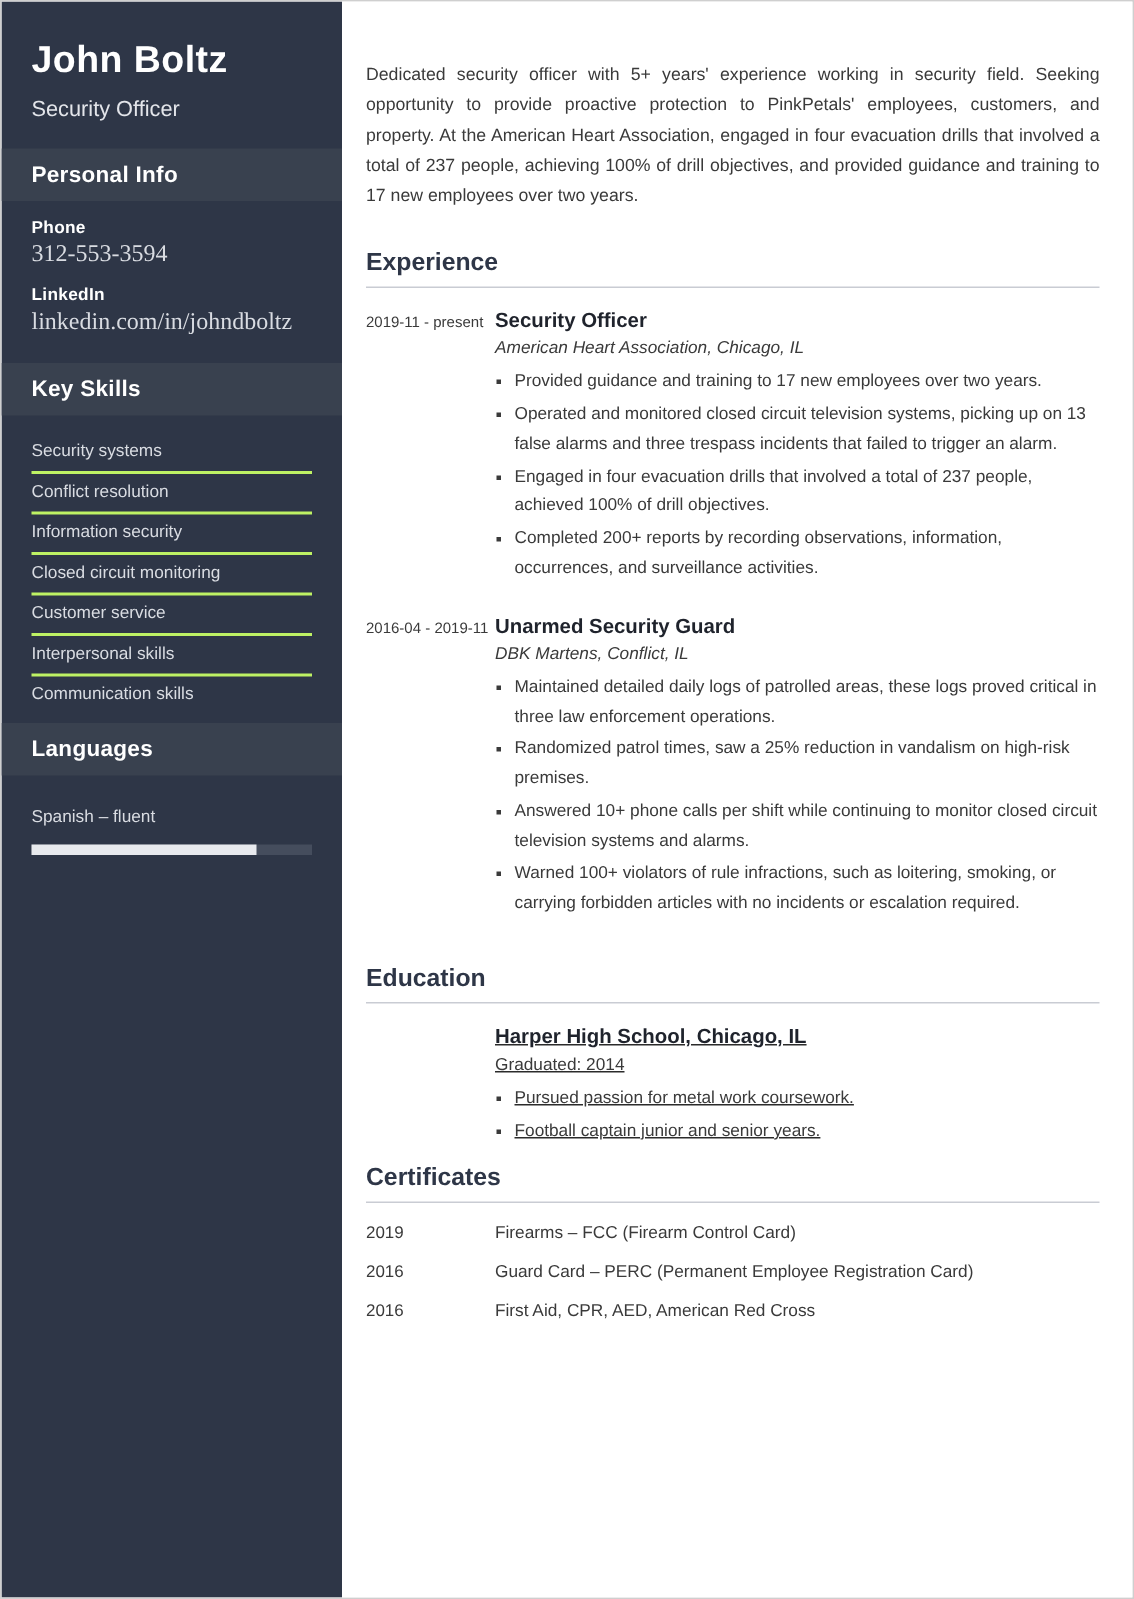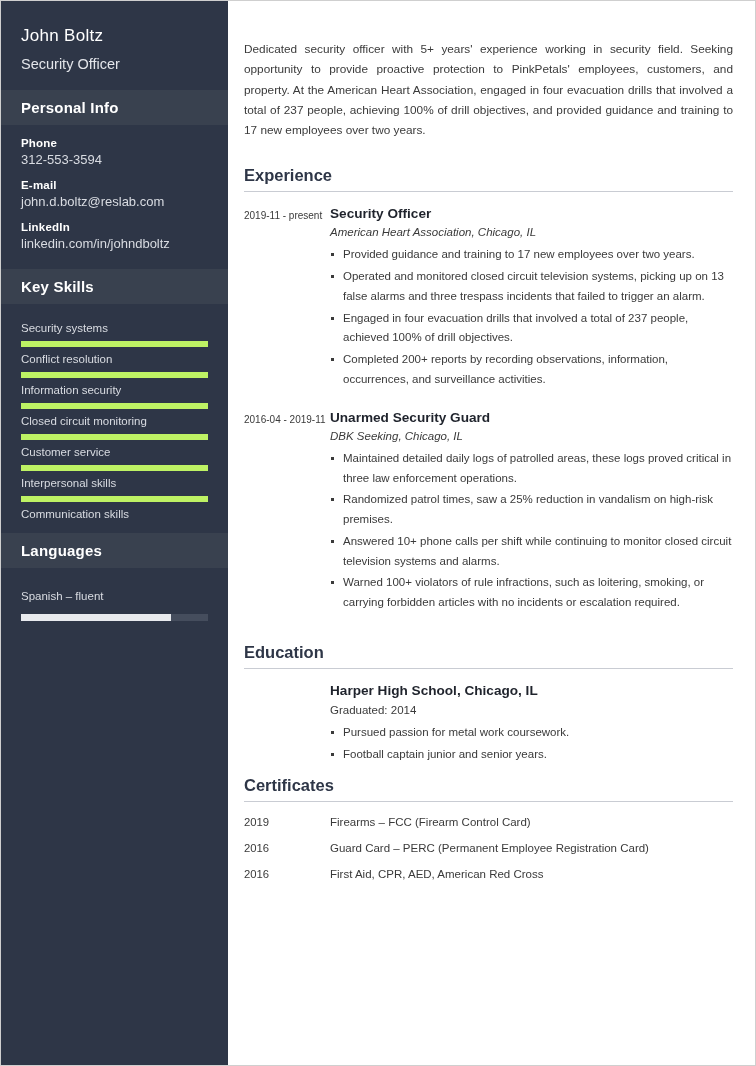--- a/index.html
+++ b/index.html
@@ -28,22 +28,22 @@
     background: #2e3647;
     color: #ffffff;
     flex: 0 0 227px;
     padding: 0;
     position: relative;
   }
   .sb-header {
     padding: 26px 20px 18px 20px;
   }
   .sb-name {
-    font-size: 17px;
-    font-weight: normal;
+    font-size: 25px;
+    font-weight: bold;
     letter-spacing: .3px;
     line-height: 1.1;
     margin: 0 0 10px 0;
     color: #ffffff;
   }
   .sb-role {
     font-size: 14.5px;
     color: #e3e5ea;
     font-weight: normal;
     margin: 0;
@@ -63,29 +63,30 @@
     margin-bottom: 12px;
   }
   .sb-field-label {
     font-size: 11.5px;
     font-weight: bold;
     color: #ffffff;
     margin-bottom: 3px;
     letter-spacing: .2px;
   }
   .sb-field-value {
-    font-size: 13px;
+    font-size: 16px;
     color: #d9dce2;
     word-break: break-all;
+    font-family: Liberation Serif, serif;
   }
   .sb-skill {
     font-size: 11.5px;
     color: #d9dce2;
     padding: 6px 0 7px 0;
-    border-bottom: 6px solid #bef264;
+    border-bottom: 2px solid #bef264;
   }
   .sb-skill:last-child { border-bottom: none; }
   .sb-lang {
     font-size: 11.5px;
     color: #d9dce2;
     padding: 10px 0 6px 0;
   }
   .lang-bar {
     height: 7px;
     width: 100%;
@@ -160,21 +161,21 @@
     color: #3a3a3a;
     margin-bottom: 2px;
   }
   ul.bullets li::before {
     content: "";
     position: absolute;
     left: 1px; top: 8px;
     width: 3px; height: 3px;
     background: #3a3a3a;
   }
-  .edu-block { padding-left: 86px; }
+  .edu-block { padding-left: 86px; text-decoration: underline; }
   .edu-title {
     font-size: 13.6px;
     font-weight: bold;
     color: #1f232c;
     margin: 0 0 6px 0;
   }
   .edu-grad {
     font-size: 11.5px;
     color: #3a3a3a;
     margin: 0 0 7px 0;
@@ -204,24 +205,20 @@
     <div class="sb-header">
       <div class="sb-name">John Boltz</div>
       <div class="sb-role">Security Officer</div>
     </div>
 
     <div class="sb-section-title">Personal Info</div>
     <div class="sb-block">
       <div class="sb-field">
         <div class="sb-field-label">Phone</div>
         <div class="sb-field-value">312-553-3594</div>
-      </div>
-      <div class="sb-field">
-        <div class="sb-field-label">E-mail</div>
-        <div class="sb-field-value">john.d.boltz@reslab.com</div>
       </div>
       <div class="sb-field">
         <div class="sb-field-label">LinkedIn</div>
         <div class="sb-field-value">linkedin.com/in/johndboltz</div>
       </div>
     </div>
 
     <div class="sb-section-title">Key Skills</div>
     <div class="sb-block">
       <div class="sb-skill">Security systems</div>
@@ -262,21 +259,21 @@
             <li>Engaged in four evacuation drills that involved a total of 237 people, achieved 100% of drill objectives.</li>
             <li>Completed 200+ reports by recording observations, information, occurrences, and surveillance activities.</li>
           </ul>
         </div>
       </div>
 
       <div class="entry">
         <div class="entry-date">2016-04 - 2019-11</div>
         <div class="entry-body">
           <div class="entry-title">Unarmed Security Guard</div>
-          <div class="entry-sub">DBK Seeking, Chicago, IL</div>
+          <div class="entry-sub">DBK Martens, Conflict, IL</div>
           <ul class="bullets">
             <li>Maintained detailed daily logs of patrolled areas, these logs proved critical in three law enforcement operations.</li>
             <li>Randomized patrol times, saw a 25% reduction in vandalism on high-risk premises.</li>
             <li>Answered 10+ phone calls per shift while continuing to monitor closed circuit television systems and alarms.</li>
             <li>Warned 100+ violators of rule infractions, such as loitering, smoking, or carrying forbidden articles with no incidents or escalation required.</li>
           </ul>
         </div>
       </div>
     </div>
 

